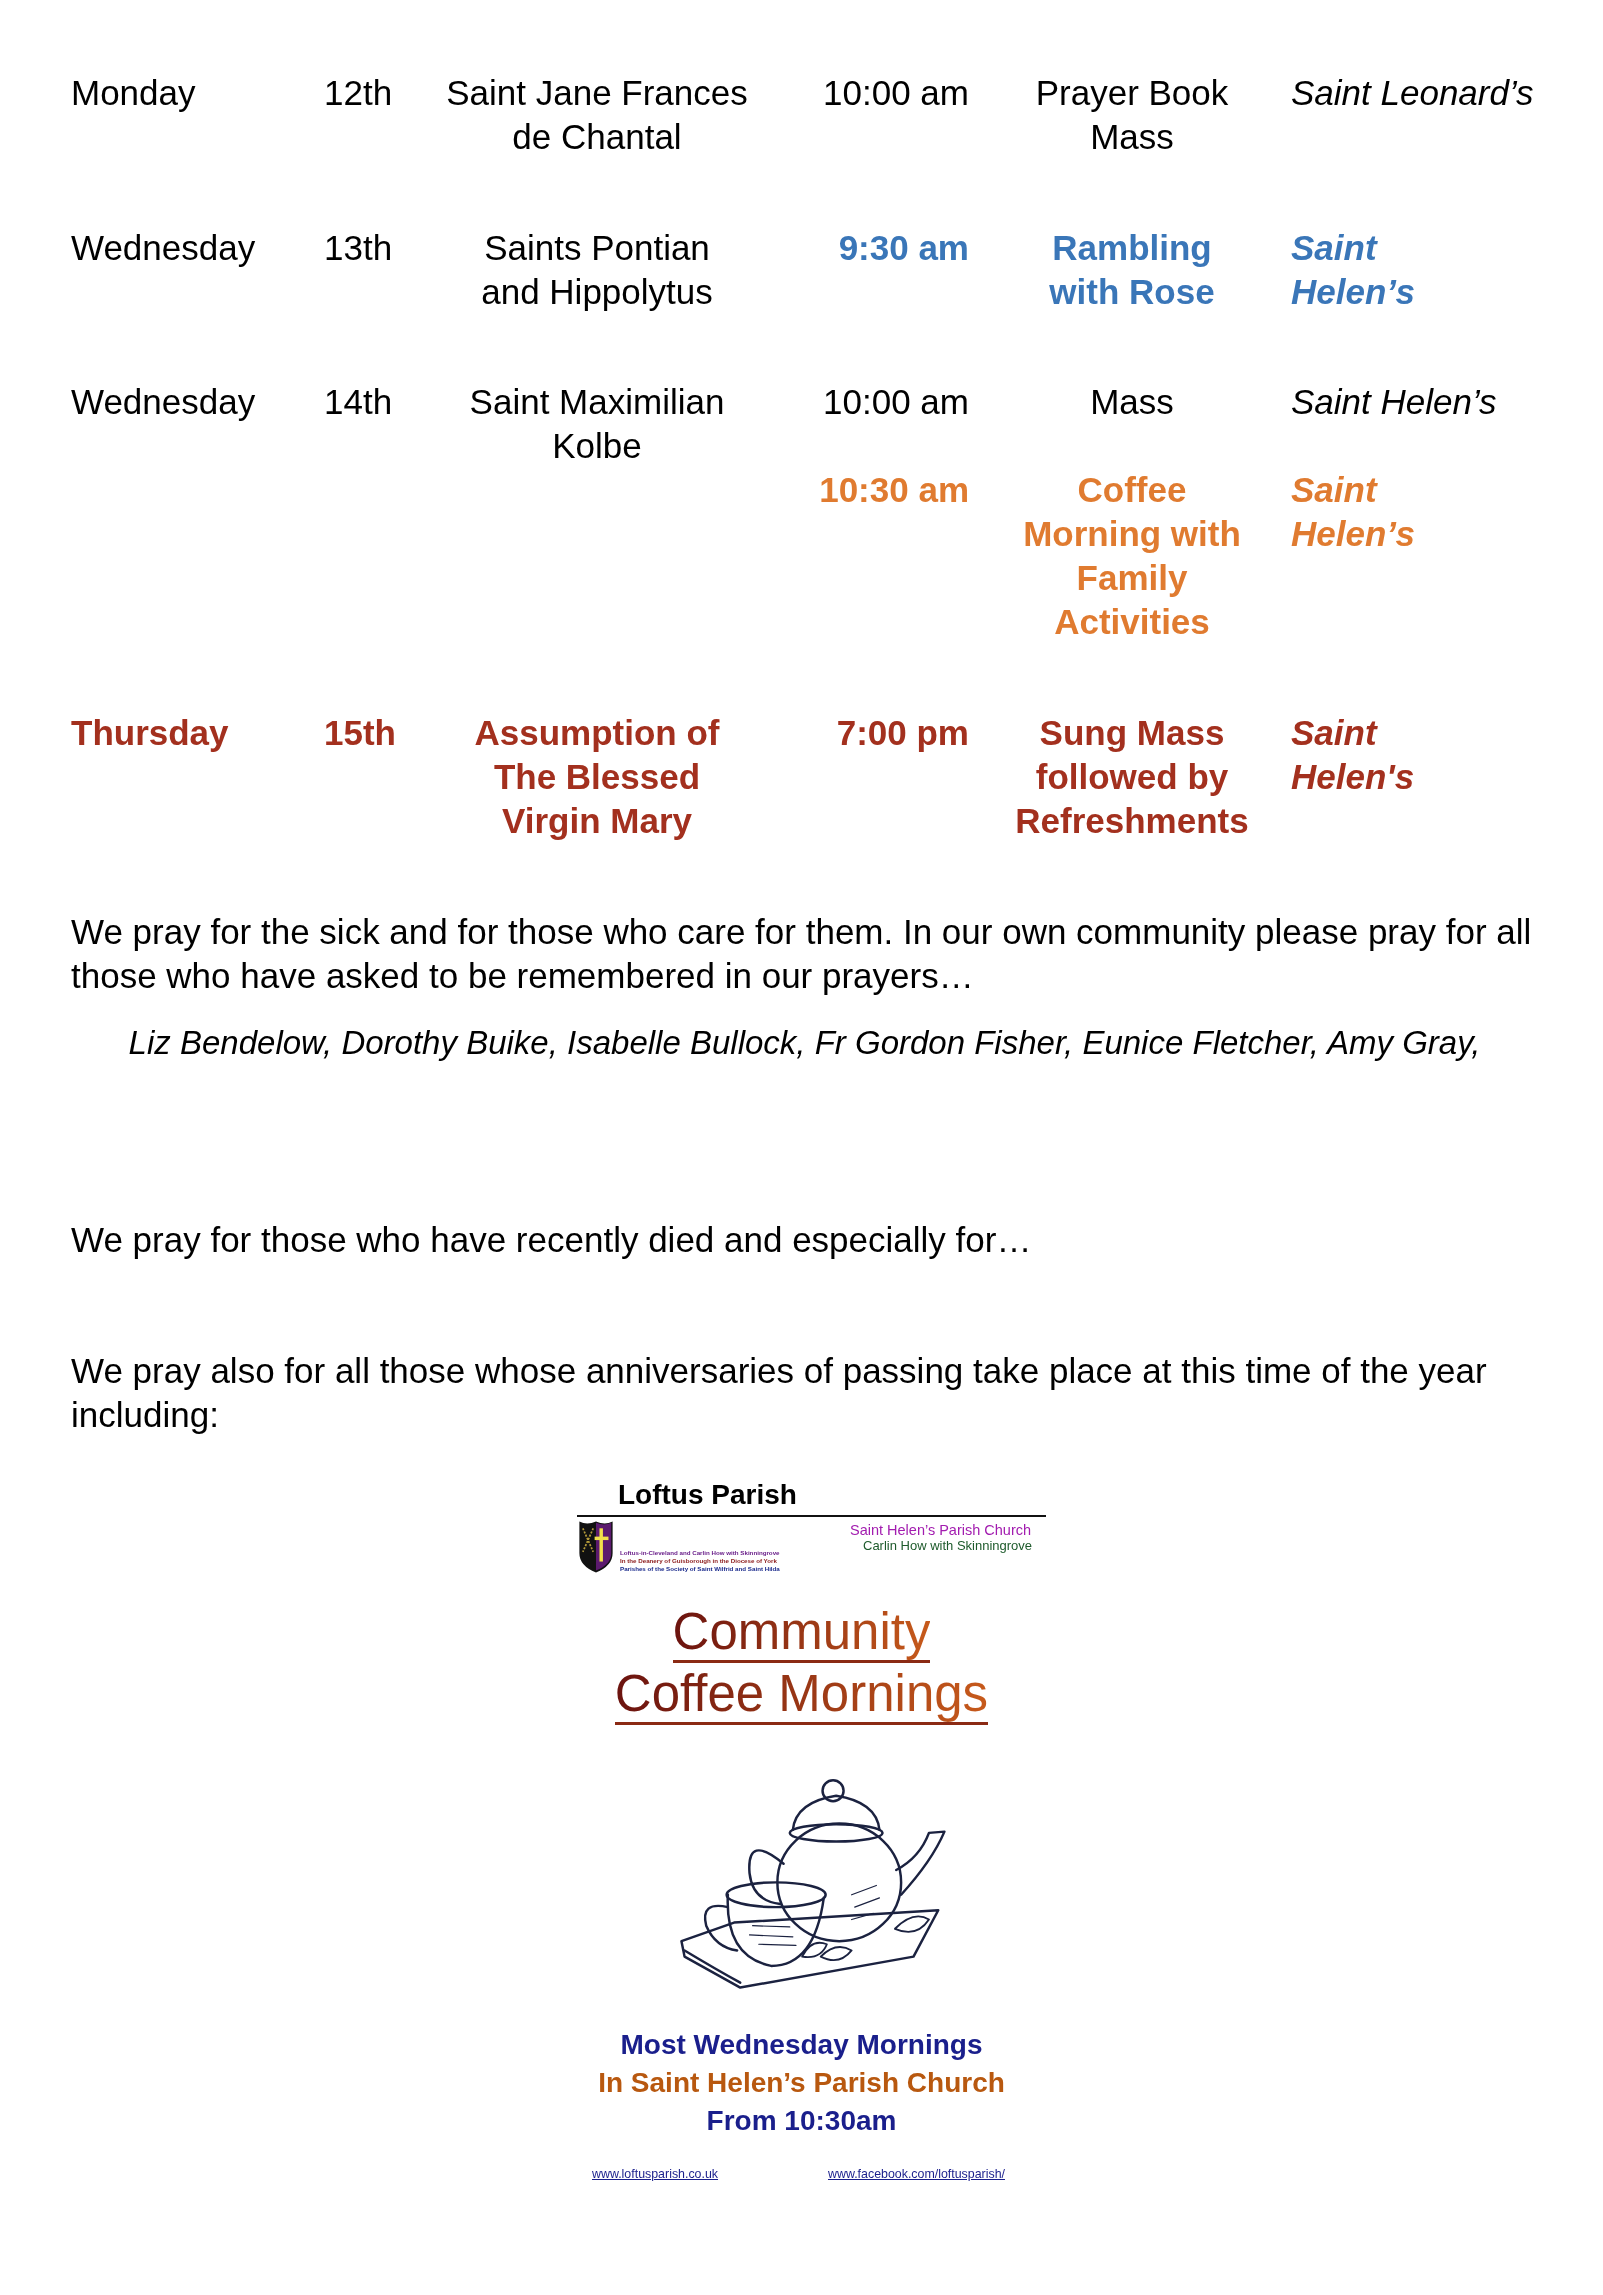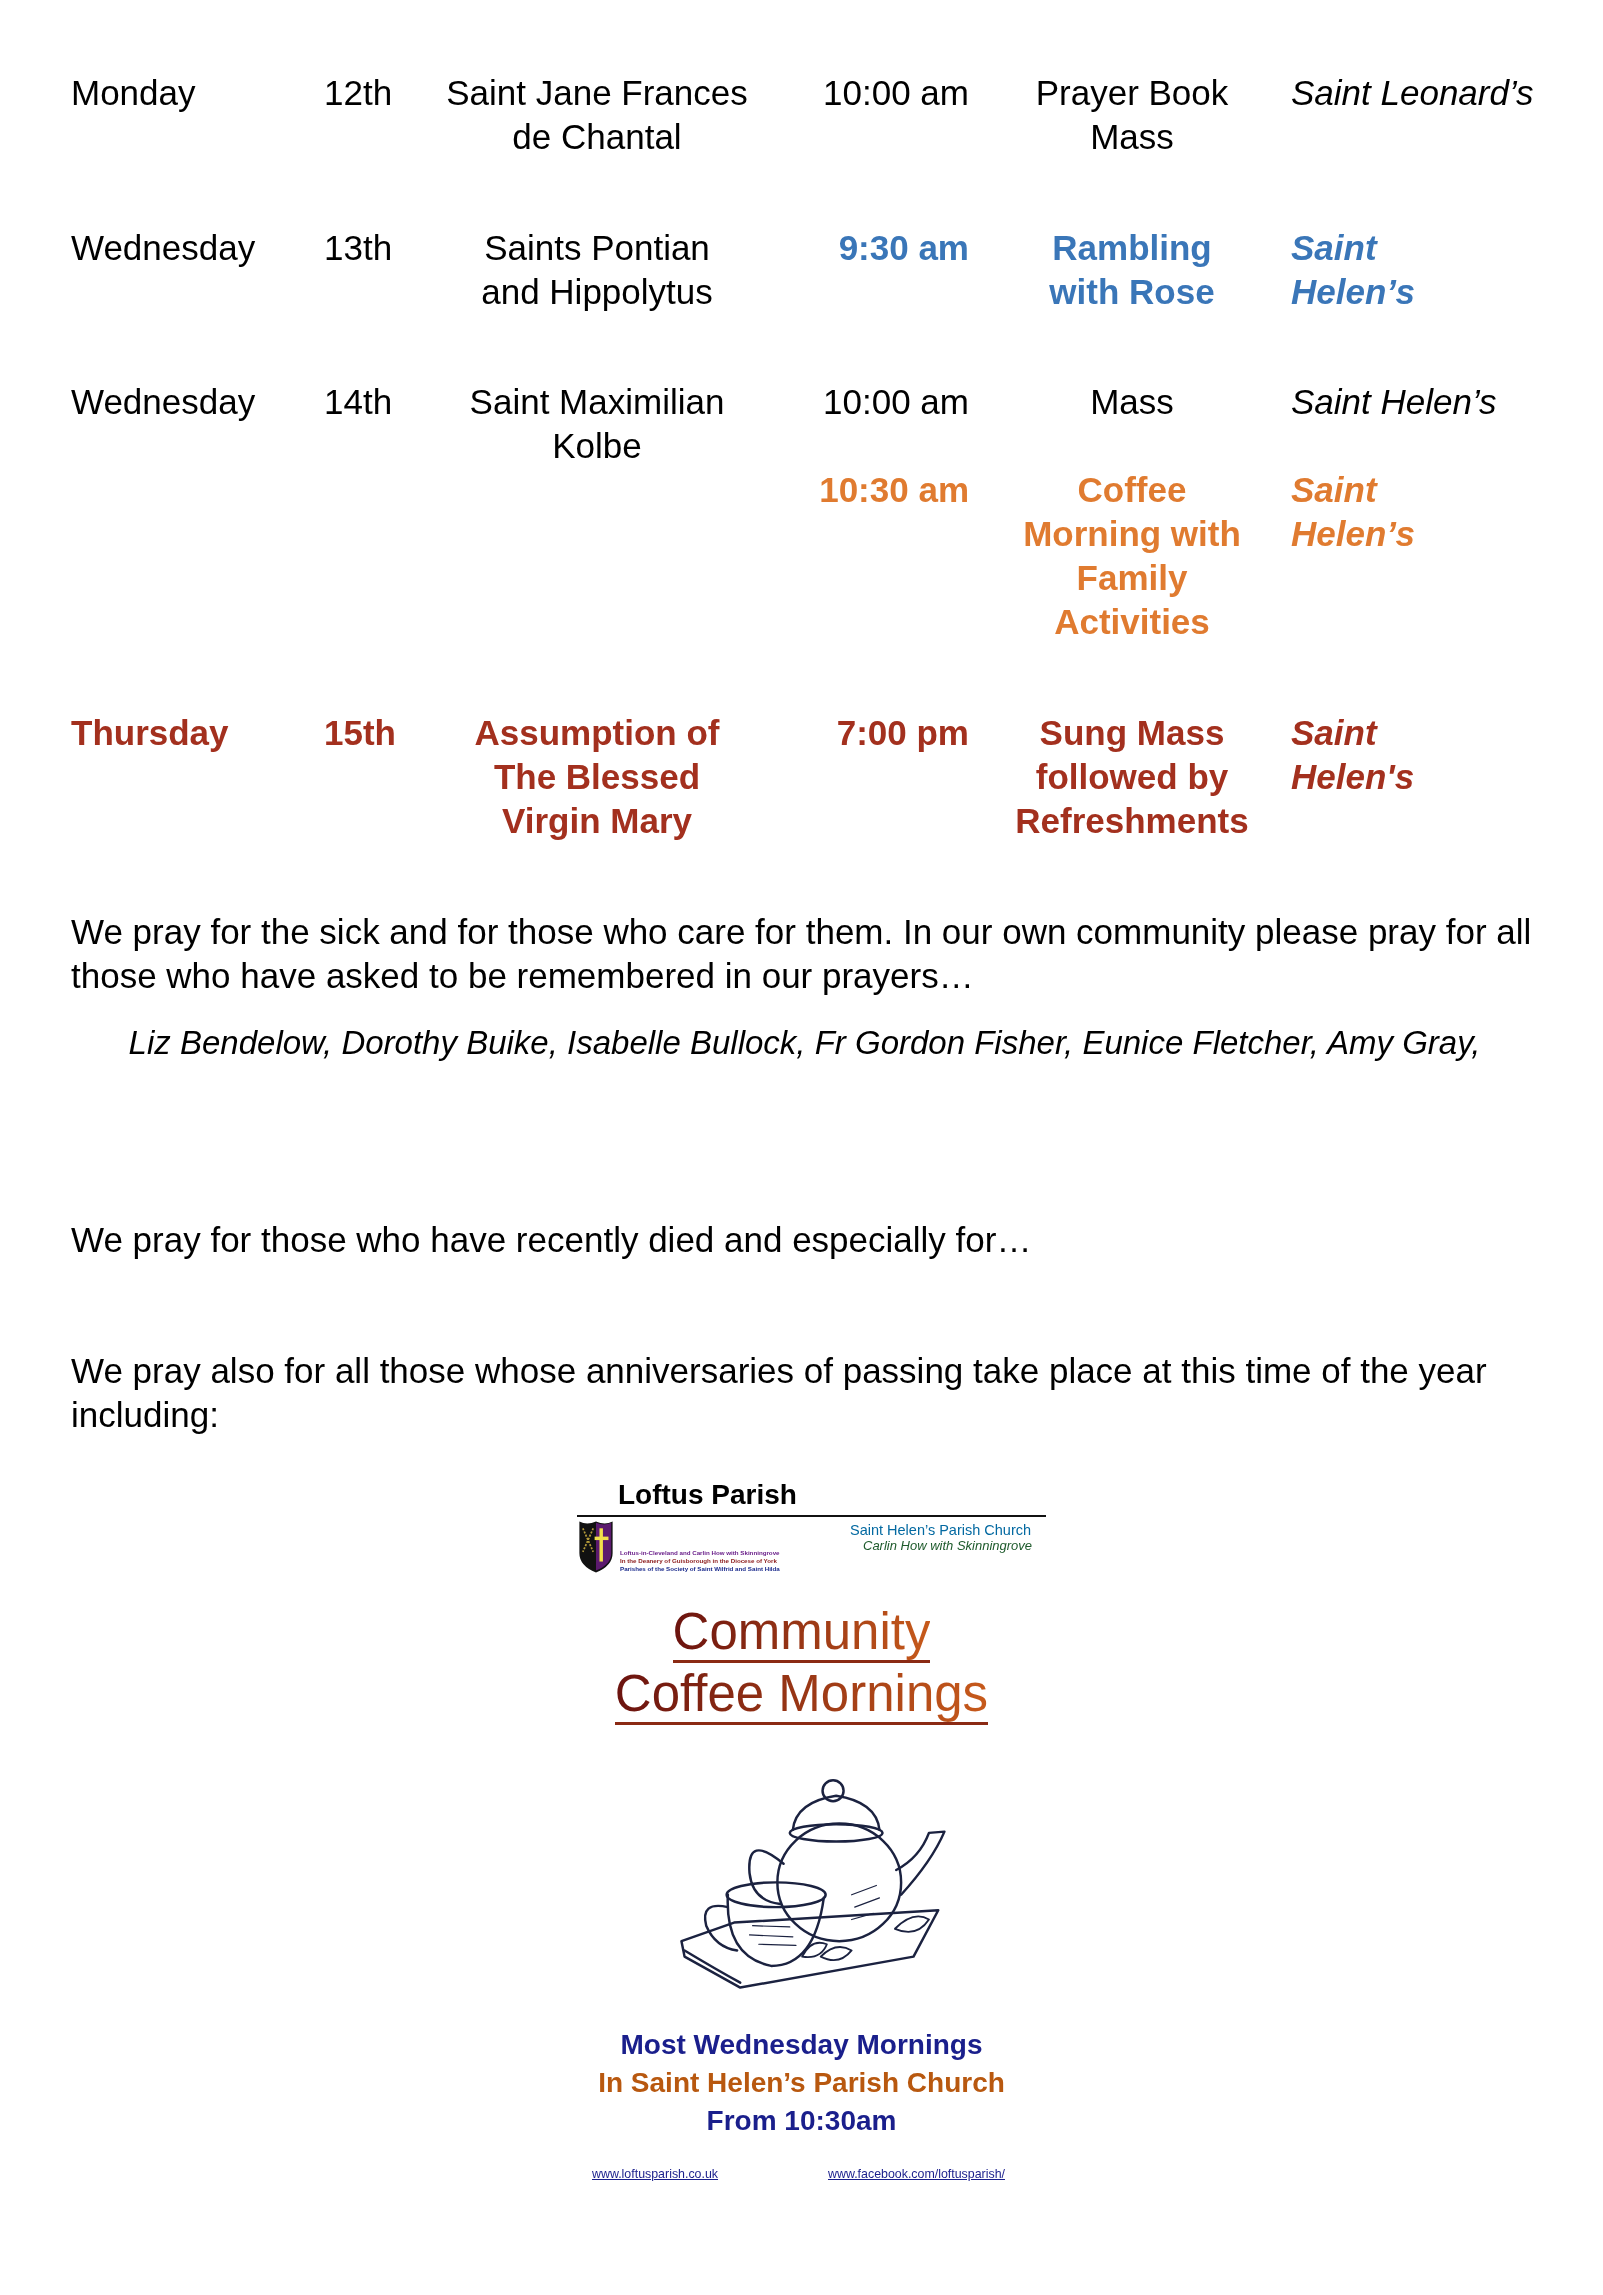--- a/index.html
+++ b/index.html
@@ -22,22 +22,22 @@
   
   .para { position: absolute; left: 71px; width: 1470px; font-size: 35px; line-height: 44px; }
   .names { position: absolute; left: 104px; width: 1401px; text-align: center; font-style: italic;
            font-size: 33px; line-height: 43px; }
 
   
   .logo-rule { position: absolute; left: 577px; top: 1515px; width: 469px; height: 2.1px; background: #111; }
   .shield { position: absolute; left: 578px; top: 1520px; width: 36px; height: 54px; }
   .logo-title { position: absolute; left: 618px; top: 1480px; font-size: 28px; font-weight: bold; line-height: 30px; }
   .logo-sub { position: absolute; left: 620px; font-size: 6.2px; font-weight: bold; line-height: 7.6px; white-space: nowrap; }
-  .church-name { position: absolute; left: 850px; top: 1522px; font-size: 14.5px; color: #0369a1; white-space: nowrap; }
-  .church-sub { position: absolute; left: 863px; top: 1538px; font-size: 13px; font-style: italic; color: #1d5a2b; white-space: nowrap; }
+  .church-name { position: absolute; left: 850px; top: 1522px; font-size: 14.5px; color: #a21caf; white-space: nowrap; }
+  .church-sub { position: absolute; left: 863px; top: 1538px; font-size: 13px; color: #1d5a2b; white-space: nowrap; }
 
   .headline { position: absolute; left: 0; width: 1603px; text-align: center; font-weight: normal; font-size: 51px;
               line-height: 61px; }
   .headline span { background: linear-gradient(90deg, #6b130f 0%, #c75a1b 100%);
                    -webkit-background-clip: text; background-clip: text; color: transparent;
                    border-bottom: 3.5px solid #8b2a14; padding-bottom: 0px; }
 
   .teapot { position: absolute; left: 666px; top: 1746px; width: 297px; height: 248px; }
 
   .info { position: absolute; left: 0; width: 1603px; text-align: center; font-weight: bold; font-size: 28px; line-height: 37px; }

